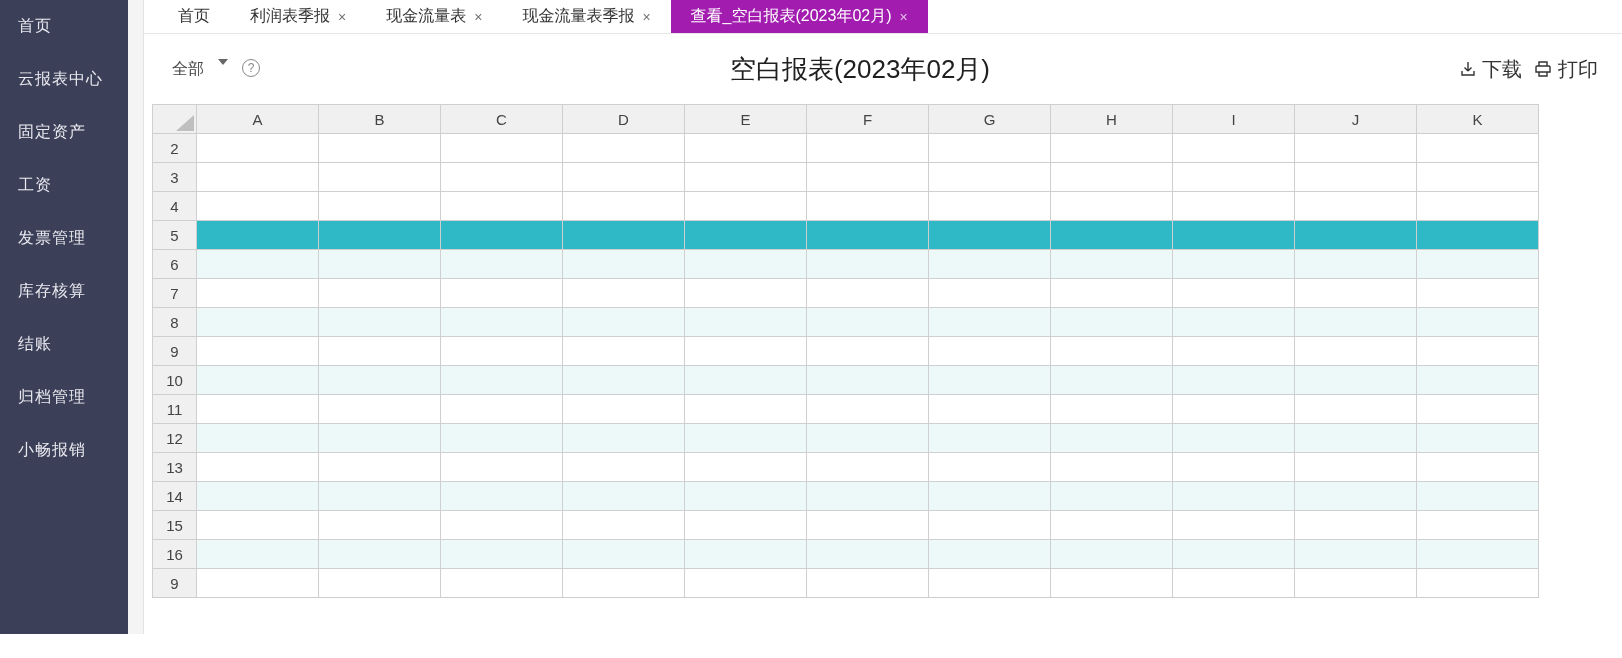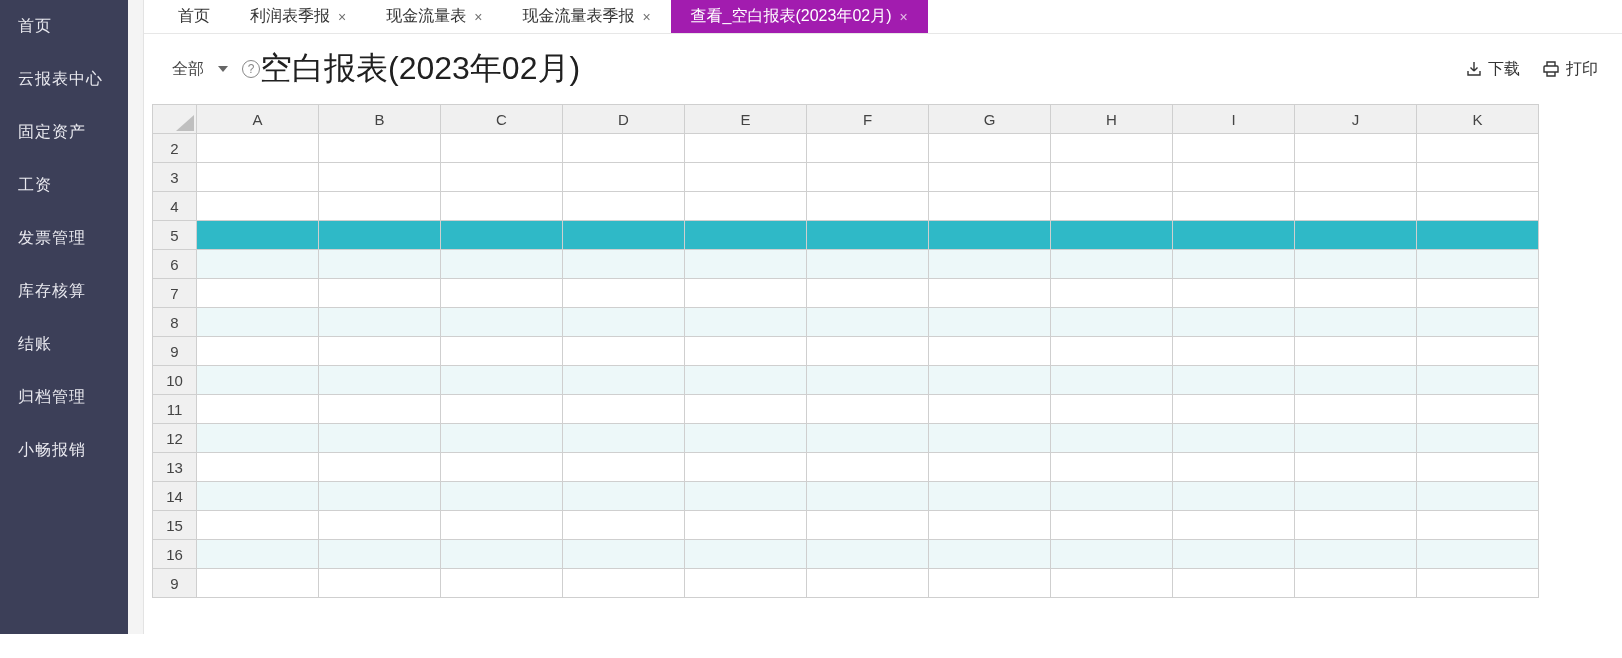--- a/index.html
+++ b/index.html
@@ -12,25 +12,25 @@
   .side-item{height:53px;display:flex;align-items:center;padding-left:18px;cursor:pointer;font-size:16px;letter-spacing:1px}
   
   .main{flex:1;display:flex;flex-direction:column;min-width:0}
   
   .tabs{height:34px;display:flex;align-items:stretch;border-bottom:1px solid #e7e7e7;padding-left:14px}
   .tab{display:flex;align-items:center;padding:0 20px;font-size:16px;color:#333;cursor:pointer;position:relative;white-space:nowrap}
   .tab.active{background:#a21caf;color:#fff}
   .tab .close{margin-left:8px;font-size:14px;opacity:.7}
   
   .toolbar{display:flex;align-items:center;height:70px;padding:0 24px 0 28px}
-  .tb-left{display:flex;align-items:center;gap:14px;font-size:16px;color:#444}
+  .tb-left{display:flex;gap:14px;font-size:16px;color:#444}
   .chev{width:0;height:0;border-left:5px solid transparent;border-right:5px solid transparent;border-top:6px solid #666;display:inline-block}
   .help{width:18px;height:18px;border:1.5px solid #888;border-radius:50%;display:inline-flex;align-items:center;justify-content:center;font-size:12px;color:#888}
-  .tb-title{flex:1;text-align:left;font-size:32px;color:#202020}
-  .tb-right{display:flex;align-items:flex-end;gap:22px;font-size:16px;color:#333}
+  .tb-title{flex:1;text-align:center;font-size:26px;color:#202020}
+  .tb-right{display:flex;align-items:flex-end;gap:12px;font-size:20px;color:#333}
   .tb-btn{display:flex;align-items:center;gap:6px;cursor:pointer}
   .ico-dl{width:16px;height:16px}
   .ico-print{width:18px;height:16px}
   
   .sheet{flex:1;overflow:hidden;position:relative;padding-left:8px}
   table.grid{border-collapse:collapse;table-layout:fixed}
   .grid th,.grid td{border:1px solid #cfcfcf;height:29px;font-weight:400;font-size:15px;color:#444;background:#fff}
   .grid thead th{background:#f0f0f0}
   .rowhdr{width:44px;background:#f0f0f0!important;text-align:center}
   .colhdr{text-align:center}

